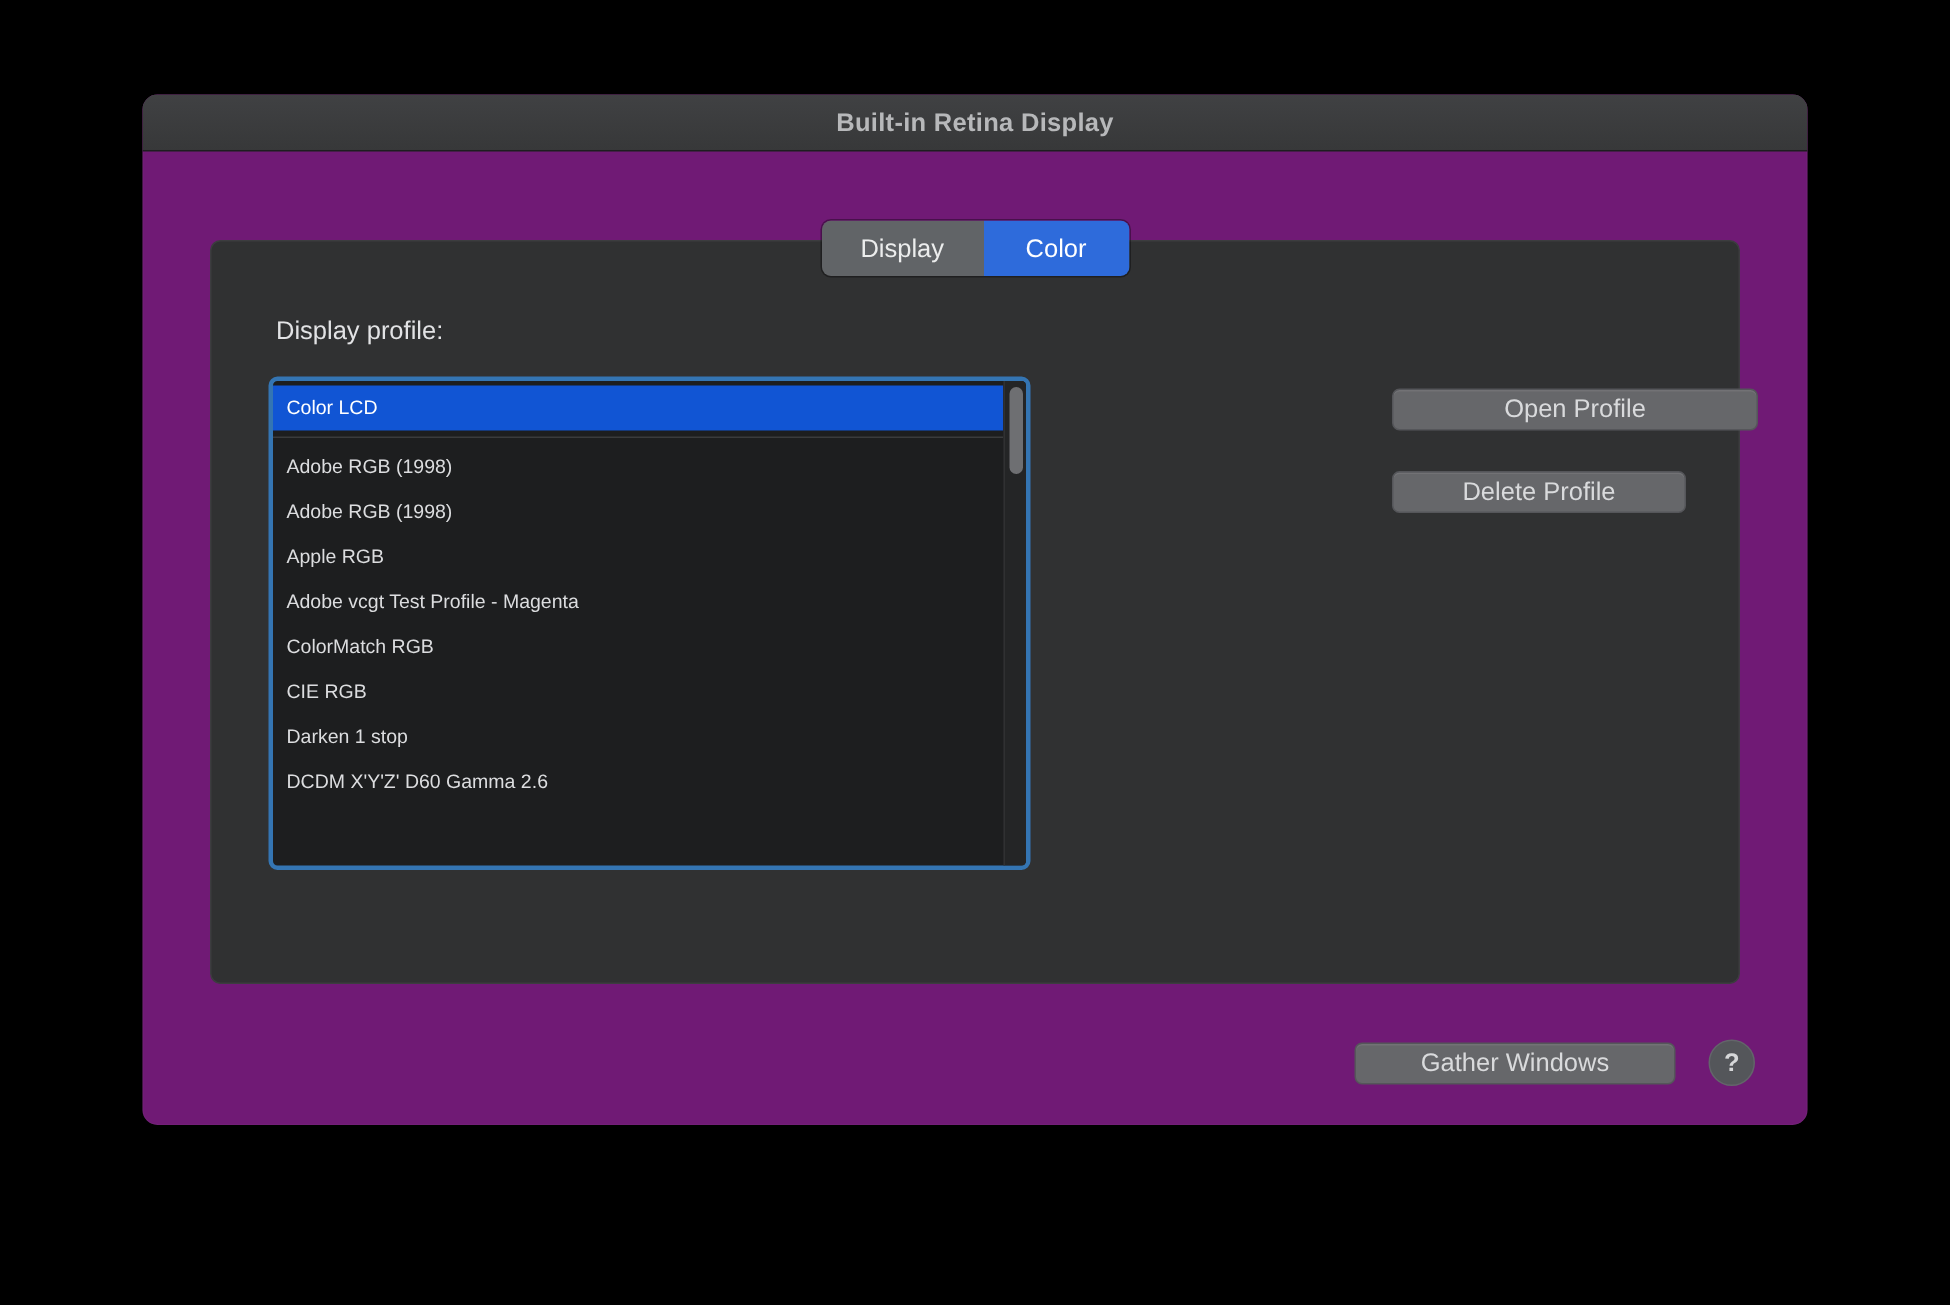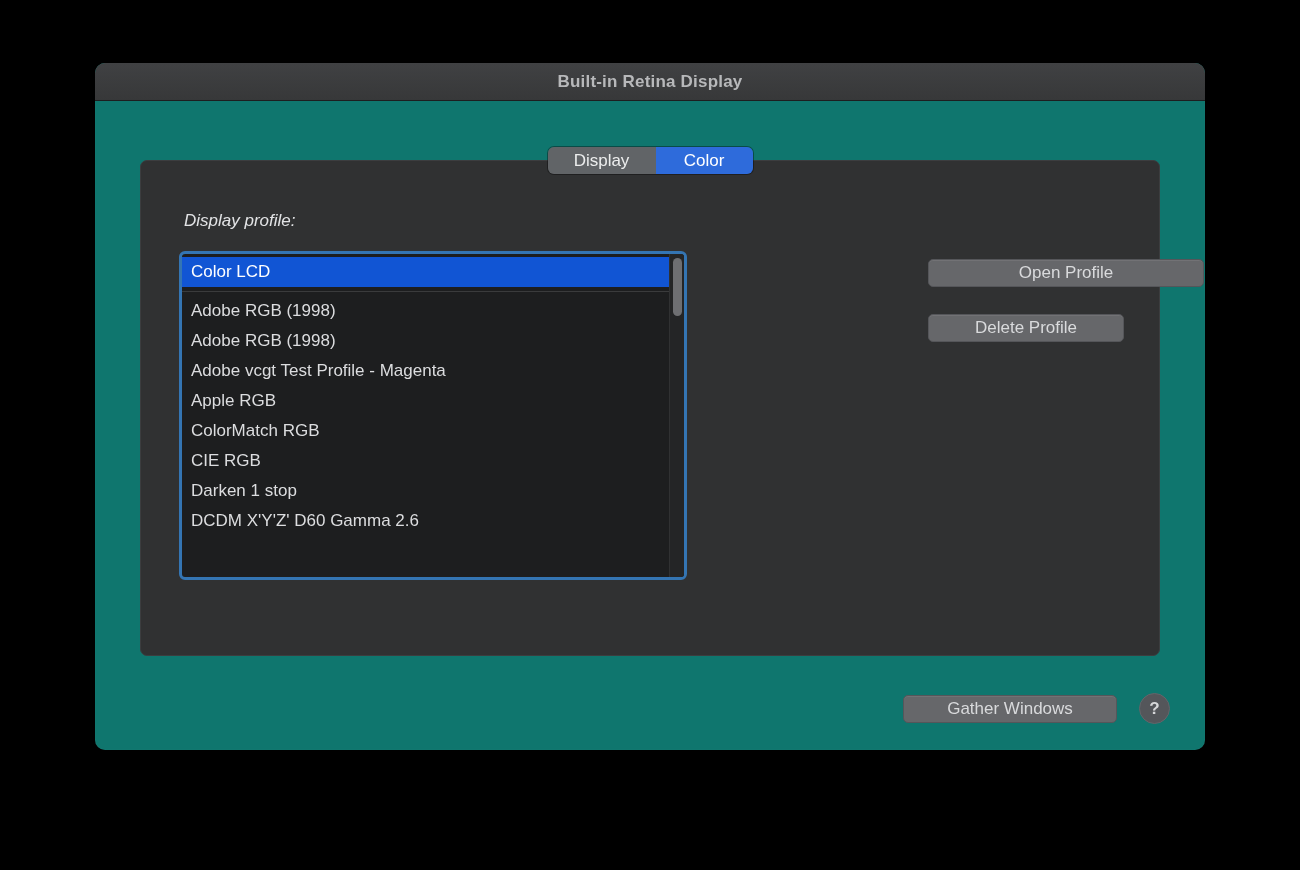--- a/index.html
+++ b/index.html
@@ -3,21 +3,21 @@
 <meta charset="utf-8">
 <style>
   * { margin:0; padding:0; box-sizing:border-box; }
   html,body { width:1300px; height:870px; background:#000; overflow:hidden; }
   body { font-family:"Liberation Sans", sans-serif; -webkit-font-smoothing:antialiased; }
 
   .stage { position:relative; width:1300px; height:870px; background:#000; }
 
   .window {
     position:absolute; left:95px; top:63px; width:1110px; height:687px;
-    background:#0f766e; border-radius:10px;
+    background:#701a75; border-radius:10px;
     box-shadow:0 30px 70px rgba(0,0,0,.75), 0 0 1px rgba(255,255,255,.15) inset;
     overflow:hidden;
   }
 
   .titlebar {
     position:absolute; left:0; top:0; right:0; height:38px;
     background:linear-gradient(#404143, #373839);
     border-bottom:1px solid #1d1e1f;
     display:flex; align-items:center; justify-content:center;
   }
@@ -25,38 +25,38 @@
 
   .groupbox {
     position:absolute; left:45px; top:97px; width:1020px; height:496px;
     background:#303132; border:1px solid #3c3d3f; border-radius:7px;
   }
 
   .tabs {
     position:absolute; left:0; top:84px; width:1110px; height:27px;
     display:flex; justify-content:center; z-index:3;
   }
-  .tabset { display:flex; height:27px; border-radius:6px; overflow:hidden;
+  .tabset { display:flex; height:37px; border-radius:6px; overflow:hidden;
     box-shadow:0 0 0 1px rgba(0,0,0,.35); }
   .tab { display:flex; align-items:center; justify-content:center;
     font-size:17px; color:#eceded; cursor:default; }
   .tab.unselected { width:108px; background:#616467; }
   .tab.selected  { width:97px;  background:#2e6bdb; color:#ffffff; }
 
-  .field-label { position:absolute; left:43px; top:50px; font-size:17px; color:#e2e3e5;font-style:italic; }
+  .field-label { position:absolute; left:43px; top:50px; font-size:17px; color:#e2e3e5; }
 
   .listbox {
     position:absolute; left:38px; top:90px; width:508px; height:329px;
     background:#1d1e1f; border:3px solid #3475b3; border-radius:6px;
     overflow:hidden;
   }
   .rows { position:absolute; left:0; top:0; right:15px; bottom:0; overflow:hidden; padding-top:3px; }
   .row {
     height:30px; line-height:30px; padding-left:9px;
-    font-size:17px; color:#dcdddf; white-space:nowrap; overflow:hidden;
+    font-size:13px; color:#dcdddf; white-space:nowrap; overflow:hidden;
   }
   .row.selected { background:#1155d4; color:#ffffff; }
   .rowsep { height:9px; position:relative; }
   .rowsep::after { content:''; position:absolute; left:0; right:0; top:4px; height:1px; background:#3a3b3c; }
 
   .scrollbar {
     position:absolute; top:0; right:0; width:15px; bottom:0;
     background:#242526; border-left:1px solid #303132;
   }
   .scroll-thumb {
@@ -71,21 +71,21 @@
   }
   .checkbox-label { margin-left:9px; font-size:17px; color:#dfe0e2; }
 
   .push-btn {
     position:absolute; height:28px; border-radius:5px;
     background:#66676a; border:1px solid #55565a;
     box-shadow:inset 0 1px 0 rgba(255,255,255,.08);
     color:#d9dadc; font-size:17px; font-family:"Liberation Sans", sans-serif;
     display:flex; align-items:center; justify-content:center; cursor:default;
   }
-  .btn-open      { left:787px; top:98px;  width:276px; }
+  .btn-open      { left:787px; top:98px;  width:244px; }
   .btn-delete    { left:787px; top:153px; width:196px; }
   .btn-calibrate { left:787px; top:208px; width:236px; }
 
   .btn-gather { position:absolute; left:808px; top:632px; width:214px; height:28px;
     border-radius:5px; background:#66676a; border:1px solid #55565a;
     box-shadow:inset 0 1px 0 rgba(255,255,255,.08);
     color:#d9dadc; font-size:17px;
     display:flex; align-items:center; justify-content:center; }
 
   .btn-help {
@@ -114,22 +114,22 @@
 
     <div class="groupbox">
       <div class="field-label">Display profile:</div>
 
       <div class="listbox">
         <div class="rows">
             <div class="row selected">Color LCD</div>
             <div class="rowsep"></div>
             <div class="row">Adobe RGB (1998)</div>
             <div class="row">Adobe RGB (1998)</div>
+            <div class="row">Apple RGB</div>
             <div class="row">Adobe vcgt Test Profile - Magenta</div>
-            <div class="row">Apple RGB</div>
             <div class="row">ColorMatch RGB</div>
             <div class="row">CIE RGB</div>
             <div class="row">Darken 1 stop</div>
             <div class="row">DCDM X'Y'Z' D60 Gamma 2.6</div>
           </div>
         <div class="scrollbar">
           <div class="scroll-thumb"></div>
         </div>
       </div>
 

